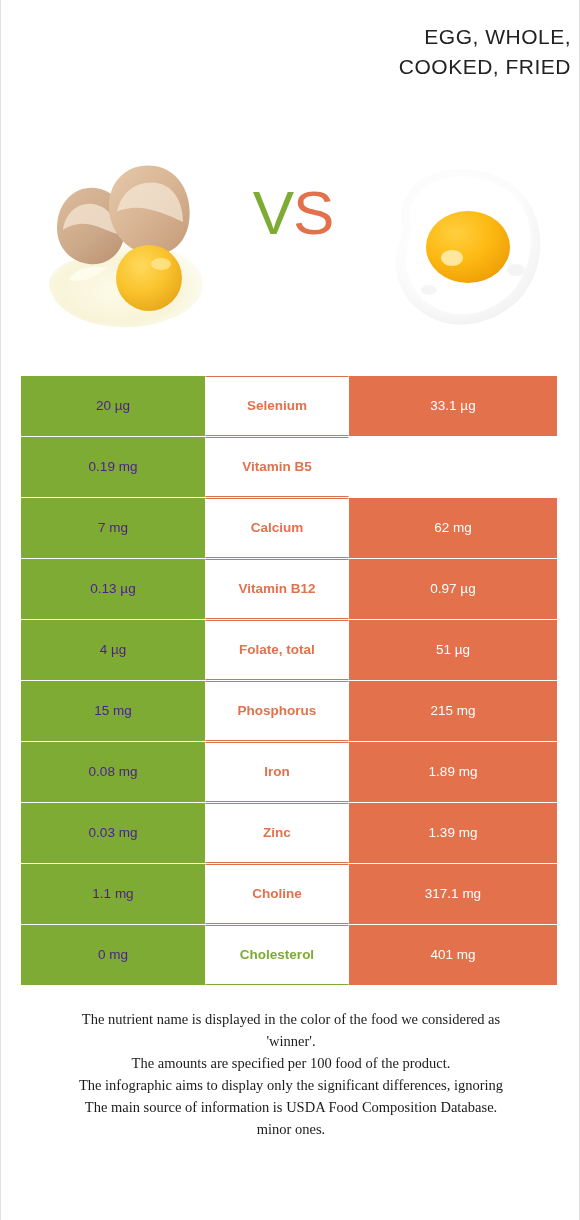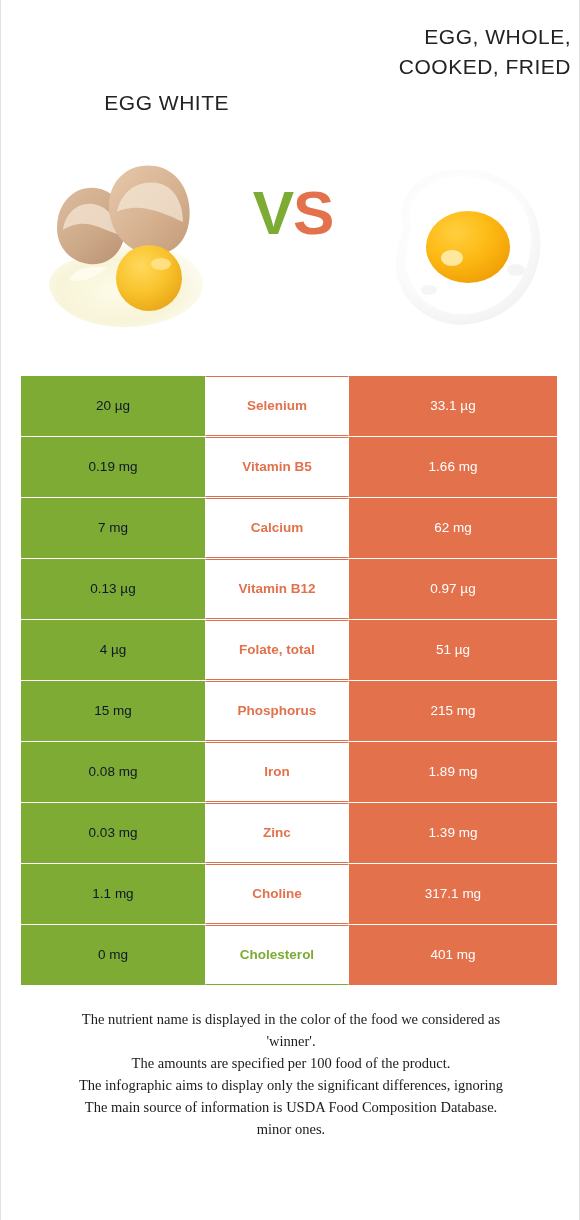--- a/index.html
+++ b/index.html
@@ -74,21 +74,21 @@
   .hero-img.right { left: 365px; }
 
   .vs {
     position: absolute;
     left: 232px;
     top: 32px;
     width: 120px;
     text-align: center;
     font-family: "Liberation Sans", sans-serif;
     font-size: 62px;
-    font-weight: 700;
+    font-weight: 400;
     line-height: 62px;
     letter-spacing: -1px;
   }
   .vs .v { color: #7DAB33; }
   .vs .s { color: #E2714C; }
 
   
   .table {
     position: absolute;
     top: 376px;
@@ -110,21 +110,21 @@
     justify-content: center;
     font-family: "Liberation Sans", sans-serif;
     font-size: 13.5px;
     line-height: 16px;
     text-align: center;
   }
 
   .cell.left {
     width: 184px;
     background: #7DAB33;
-    color: #0f172a;
+    color: #4c1d95;
   }
 
   .cell.mid {
     width: 144px;
     background: #ffffff;
     font-weight: 700;
     border-top: 1px solid #D9714F;
     border-bottom: 1px solid #D9714F;
     border-left: 1px solid #ffffff;
     border-right: 1px solid #ffffff;
@@ -157,21 +157,20 @@
     color: #1b1b1b;
   }
   .footer p { margin: 0; }
 </style>
 </head>
 <body>
 
 <div id="page">
 
   <div class="header">
-    <div class="food-title left">EGG WHITE</div>
     <div class="food-title right">EGG, WHOLE, COOKED, FRIED</div>
   </div>
 
   <div class="hero">
 
     <div class="hero-img left">
       <svg viewBox="0 0 200 200" width="200" height="200" aria-hidden="true">
         <defs>
           <radialGradient id="whiteG" cx="45%" cy="55%" r="62%">
             <stop offset="0%" stop-color="#fdfbe8"></stop>
@@ -250,21 +249,20 @@
 
     <div class="row">
       <div class="cell left">20 µg</div>
       <div class="cell mid winner-orange">Selenium</div>
       <div class="cell right">33.1 µg</div>
     </div>
 
     <div class="row">
       <div class="cell left">0.19 mg</div>
       <div class="cell mid winner-orange">Vitamin B5</div>
-      <div class="cell right">1.66 mg</div>
     </div>
 
     <div class="row">
       <div class="cell left">7 mg</div>
       <div class="cell mid winner-orange">Calcium</div>
       <div class="cell right">62 mg</div>
     </div>
 
     <div class="row">
       <div class="cell left">0.13 µg</div>

